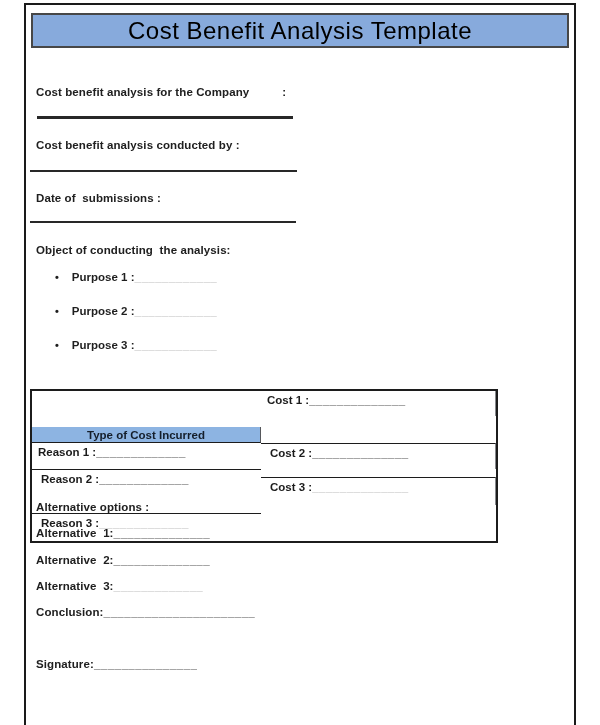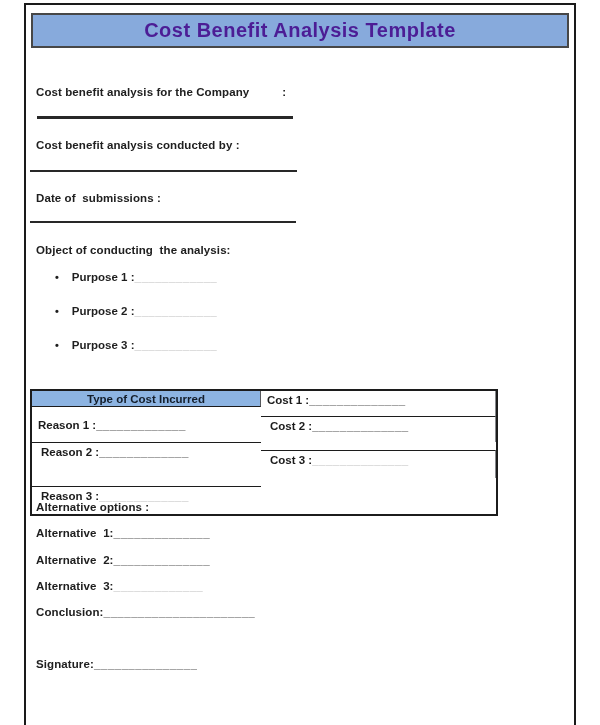--- a/index.html
+++ b/index.html
@@ -17,21 +17,21 @@
     border:2px solid #1a1a1a;border-bottom:none;
     background:#ffffff;
   }
   .banner{
     position:absolute;left:31px;top:13px;width:534px;height:31px;
     background:var(--banner,#87aadc);
     border:2px solid #474747;
     display:flex;align-items:center;justify-content:center;
   }
   .banner-title{
-    font-size:20px;font-weight:700;color:#4c1d95;letter-spacing:.5px;
+    font-size:24px;font-weight:400;color:#000000;letter-spacing:.5px;
   }
   .lbl{
     position:absolute;font-size:11.5px;font-weight:600;color:#202020;
     white-space:pre;letter-spacing:.1px;text-align:center;
   }
   .blank-dark{color:#2e2e2e;font-weight:600;letter-spacing:.5px;}
   .blank-light{color:#b3b3b3;font-weight:600;letter-spacing:.5px;}
   .rule{position:absolute;background:#282828;}
   .bullet-item{position:absolute;left:55px;display:flex;align-items:baseline;
     font-size:11.5px;font-weight:600;white-space:pre;}
@@ -41,20 +41,21 @@
     position:absolute;left:30px;top:389px;width:464px;
     border:2px solid #1c1c1c;
     display:grid;grid-template-columns:229px 1fr;
     background:#fff;
   }
   .t-hcell{
     background:var(--table_header,#8db4e2);
     height:15px;display:flex;align-items:center;justify-content:center;
     font-size:11.5px;font-weight:600;color:#141e2b;
     border-bottom:1.5px solid #1c1c1c;
+    margin-top:36px;
   }
   .t-hcell:first-child{border-right:1px solid #56585c;}
   .t-cell{
     padding:3px 0 3px 6px;font-size:11.5px;white-space:pre;
     display:flex;align-items:flex-start;height:19px;
   }
   .t-cell.c1{border-right:1px solid #86888c;}
   .t-cell.rsep{border-top:1.5px solid #1c1c1c;padding-left:9px;}
   .t-cell .cell-label{font-weight:700;color:#1b1b1b;}
   .t-cell.tall{height:21px;margin-top:8px;}

